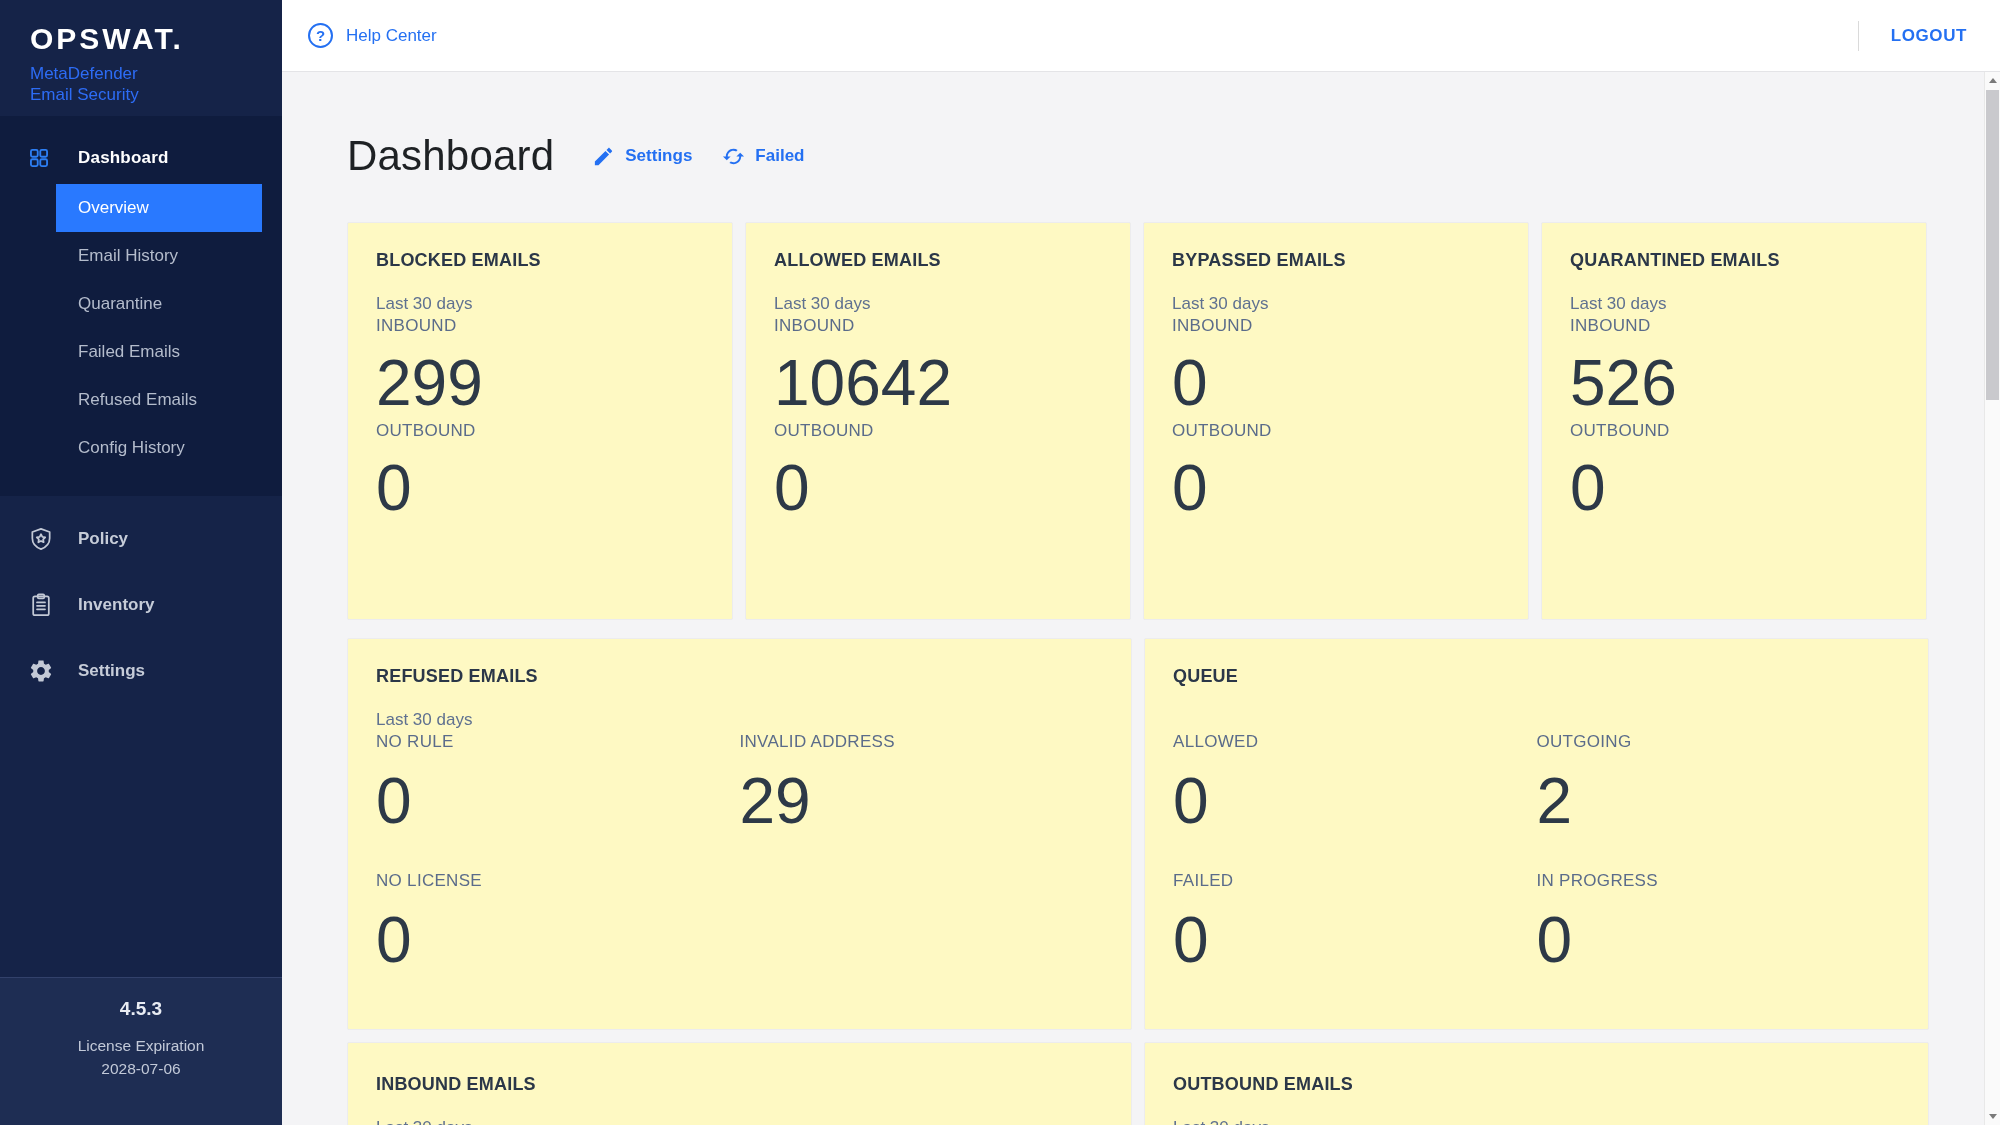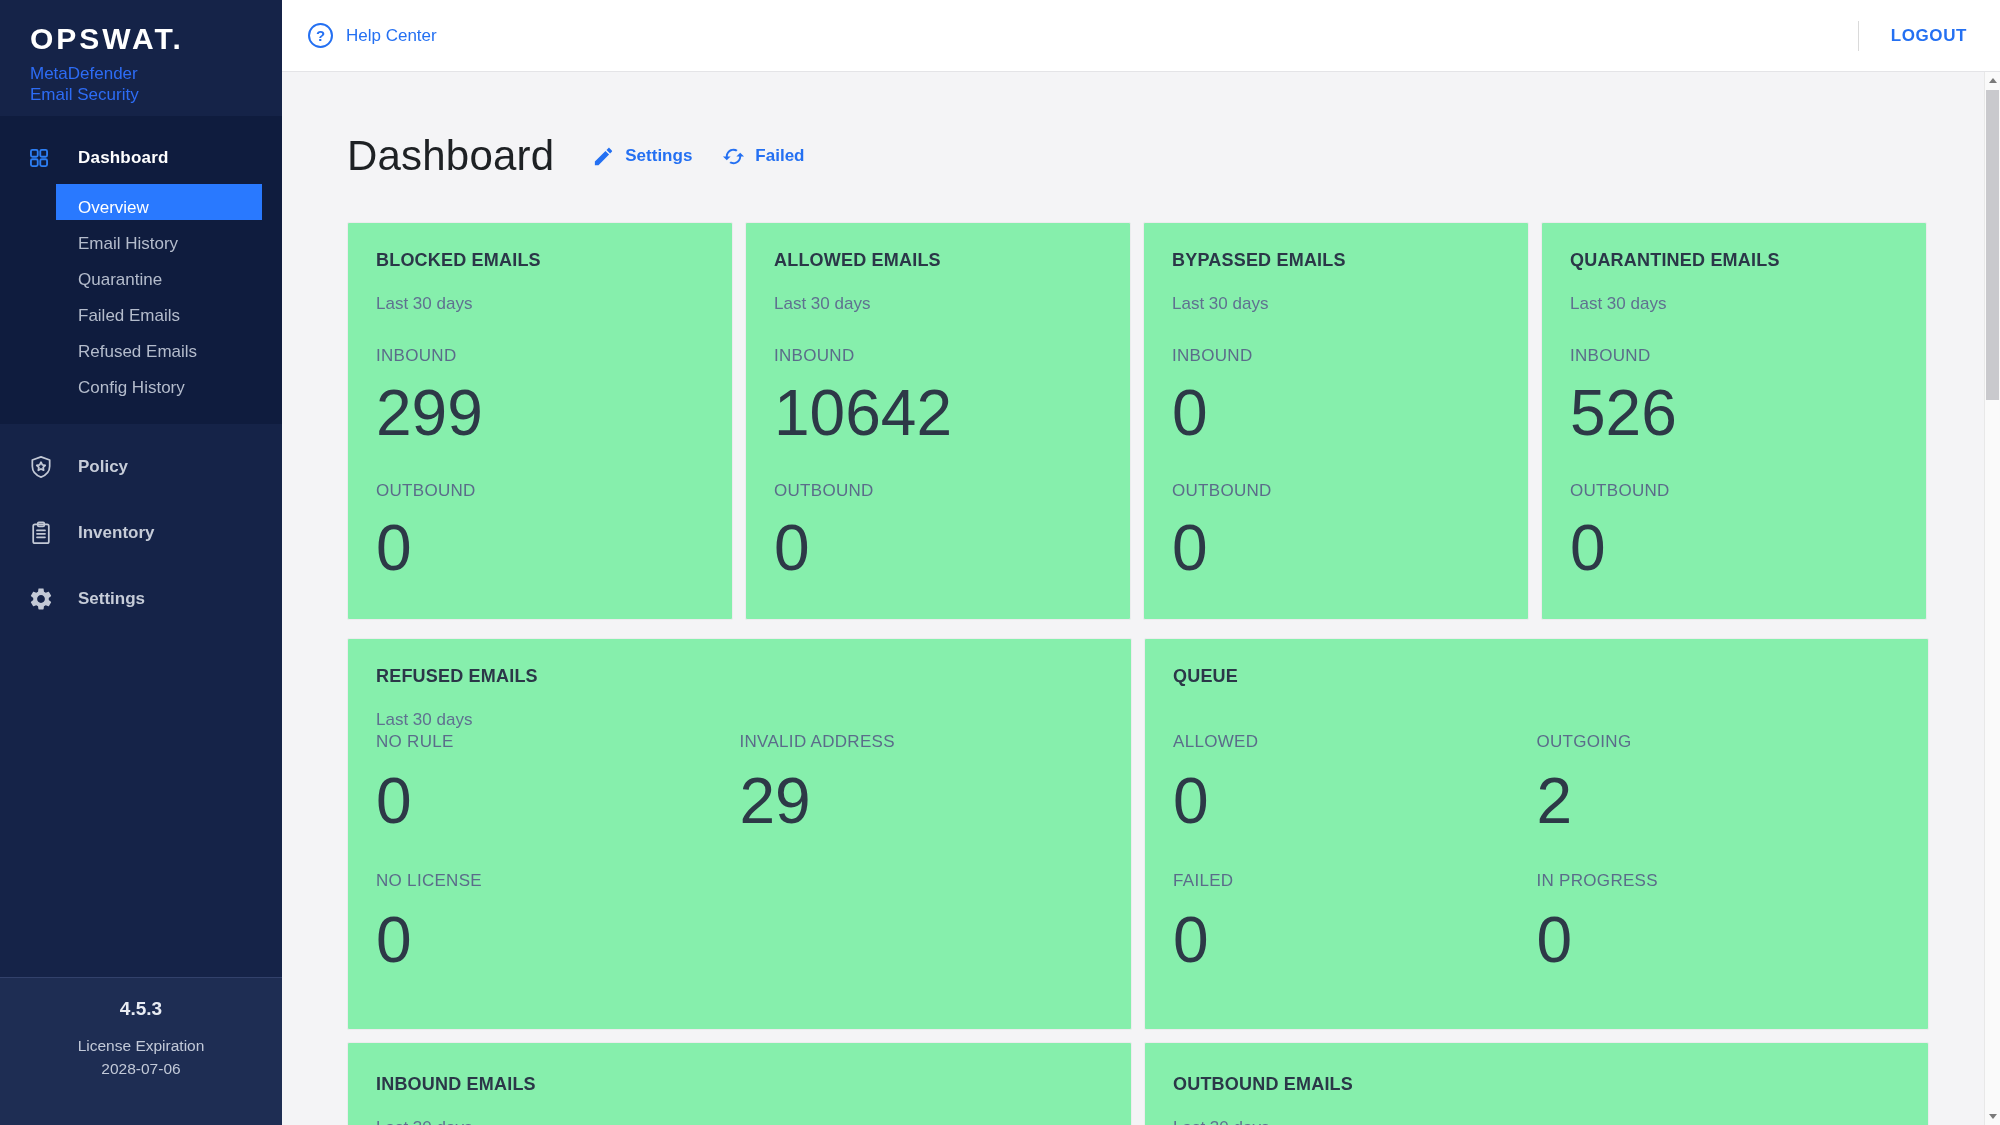--- a/index.html
+++ b/index.html
@@ -14,21 +14,21 @@
   .sidebar { position:absolute; left:0; top:0; width:282px; height:1125px; background:#152348; z-index:5; }
   .logo-block { height:116px; padding:22px 0 0 30px; }
   .logo { color:#ffffff; font-size:30px; font-weight:600; letter-spacing:3px; line-height:34px; }
   .product { margin-top:7px; color:#2d6cf5; font-size:17px; font-weight:500; line-height:21px; width:152px; }
 
   .active-group { background:#0f1c3e; padding:16px 0 24px 0; }
   .menu-header { display:flex; align-items:center; height:52px; padding-left:28px; cursor:pointer; }
   .menu-header .nav-icon { width:22px; height:22px; margin-right:28px; flex:0 0 auto; }
   .menu-header-label { color:#ffffff; font-size:17px; font-weight:700; letter-spacing:0.2px; }
 
-  .submenu-item { height:36px; line-height:48px; margin:0 20px 0 56px; padding-left:22px;
+  .submenu-item { height:48px; line-height:48px; margin:0 20px 0 56px; padding-left:22px;
     color:#b4bccc; font-size:17px; cursor:pointer; }
   .submenu-item.active { background:#2979ff; color:#ffffff; }
 
   .nav-sections { padding-top:10px; }
   .menu-item { display:flex; align-items:center; height:66px; padding-left:28px;
     color:#c6ccd8; font-size:17px; font-weight:600; cursor:pointer; }
   .menu-item .nav-icon { width:26px; height:26px; margin-right:24px; flex:0 0 auto; }
 
   .sidebar-footer { position:absolute; left:0; right:0; bottom:0; height:148px;
     background:#1e2d53; border-top:1px solid #32416b; text-align:center; }
@@ -56,25 +56,25 @@
   .action { display:flex; align-items:center; margin-left:38px; cursor:pointer; }
   .action + .action { margin-left:30px; }
   .action svg { width:23px; height:23px; }
   .action-label { margin-left:10px; color:#2470f2; font-size:17px; font-weight:700; }
 
   .row { display:flex; gap:12px; }
   .row1 { margin-top:40px; }
   .row2 { margin-top:18px; }
   .row3 { margin-top:12px; }
 
-  .card { background:#86efac; border:1px solid #ececee; border-radius:2px; }
+  .card { background:#fef9c3; border:1px solid #ececee; border-radius:2px; }
   .stat-card { width:386px; height:398px; padding:26px 28px; }
   .card-title { font-size:18px; font-weight:700; color:#2b3748; letter-spacing:0.2px; line-height:22px; }
   .card-sub { margin-top:22px; font-size:17px; color:#5f7190; line-height:22px; min-height:22px; }
-  .metric-label { margin-top:30px; font-size:17px; font-weight:500; color:#5b6c8a; letter-spacing:0.3px; line-height:21px; }
+  .metric-label { font-size:17px; font-weight:500; color:#5b6c8a; letter-spacing:0.3px; line-height:21px; }
   .metric-value { margin-top:10px; font-size:64px; font-weight:400; color:#2d3947; line-height:74px; }
 
   .wide-card { width:785px; height:392px; padding:26px 28px; }
   .wide-grid { display:grid; grid-template-columns:1fr 1fr; row-gap:32px; }
   .cell .metric-label { margin-top:0; }
   .cell .metric-value { margin-top:12px; }
 
   .bottom-card { width:785px; height:200px; padding:30px 28px; }
 
   

